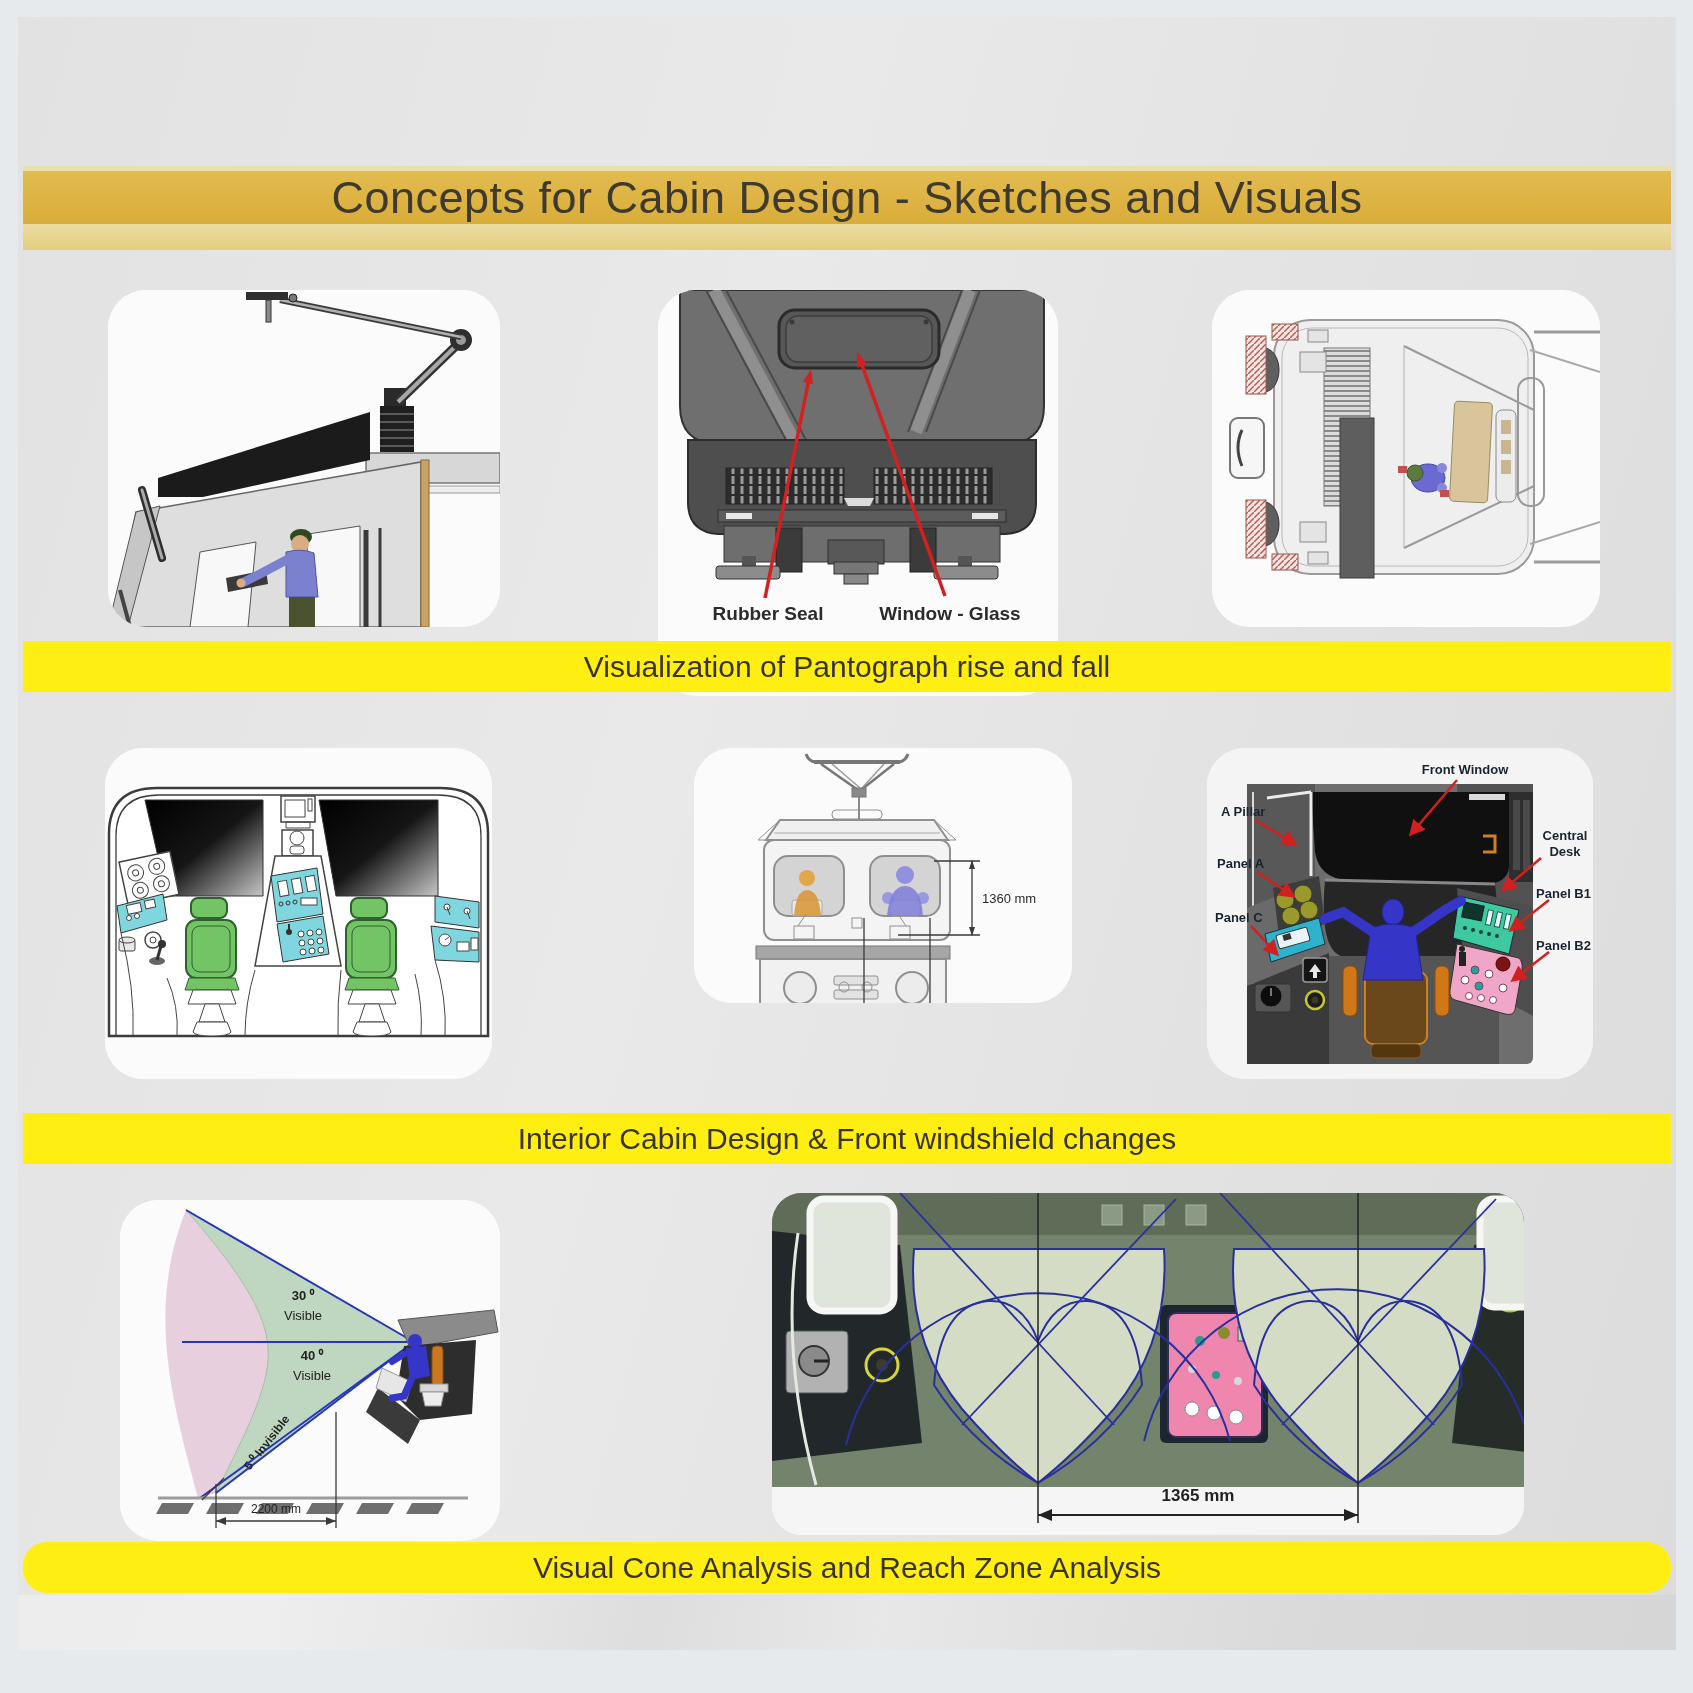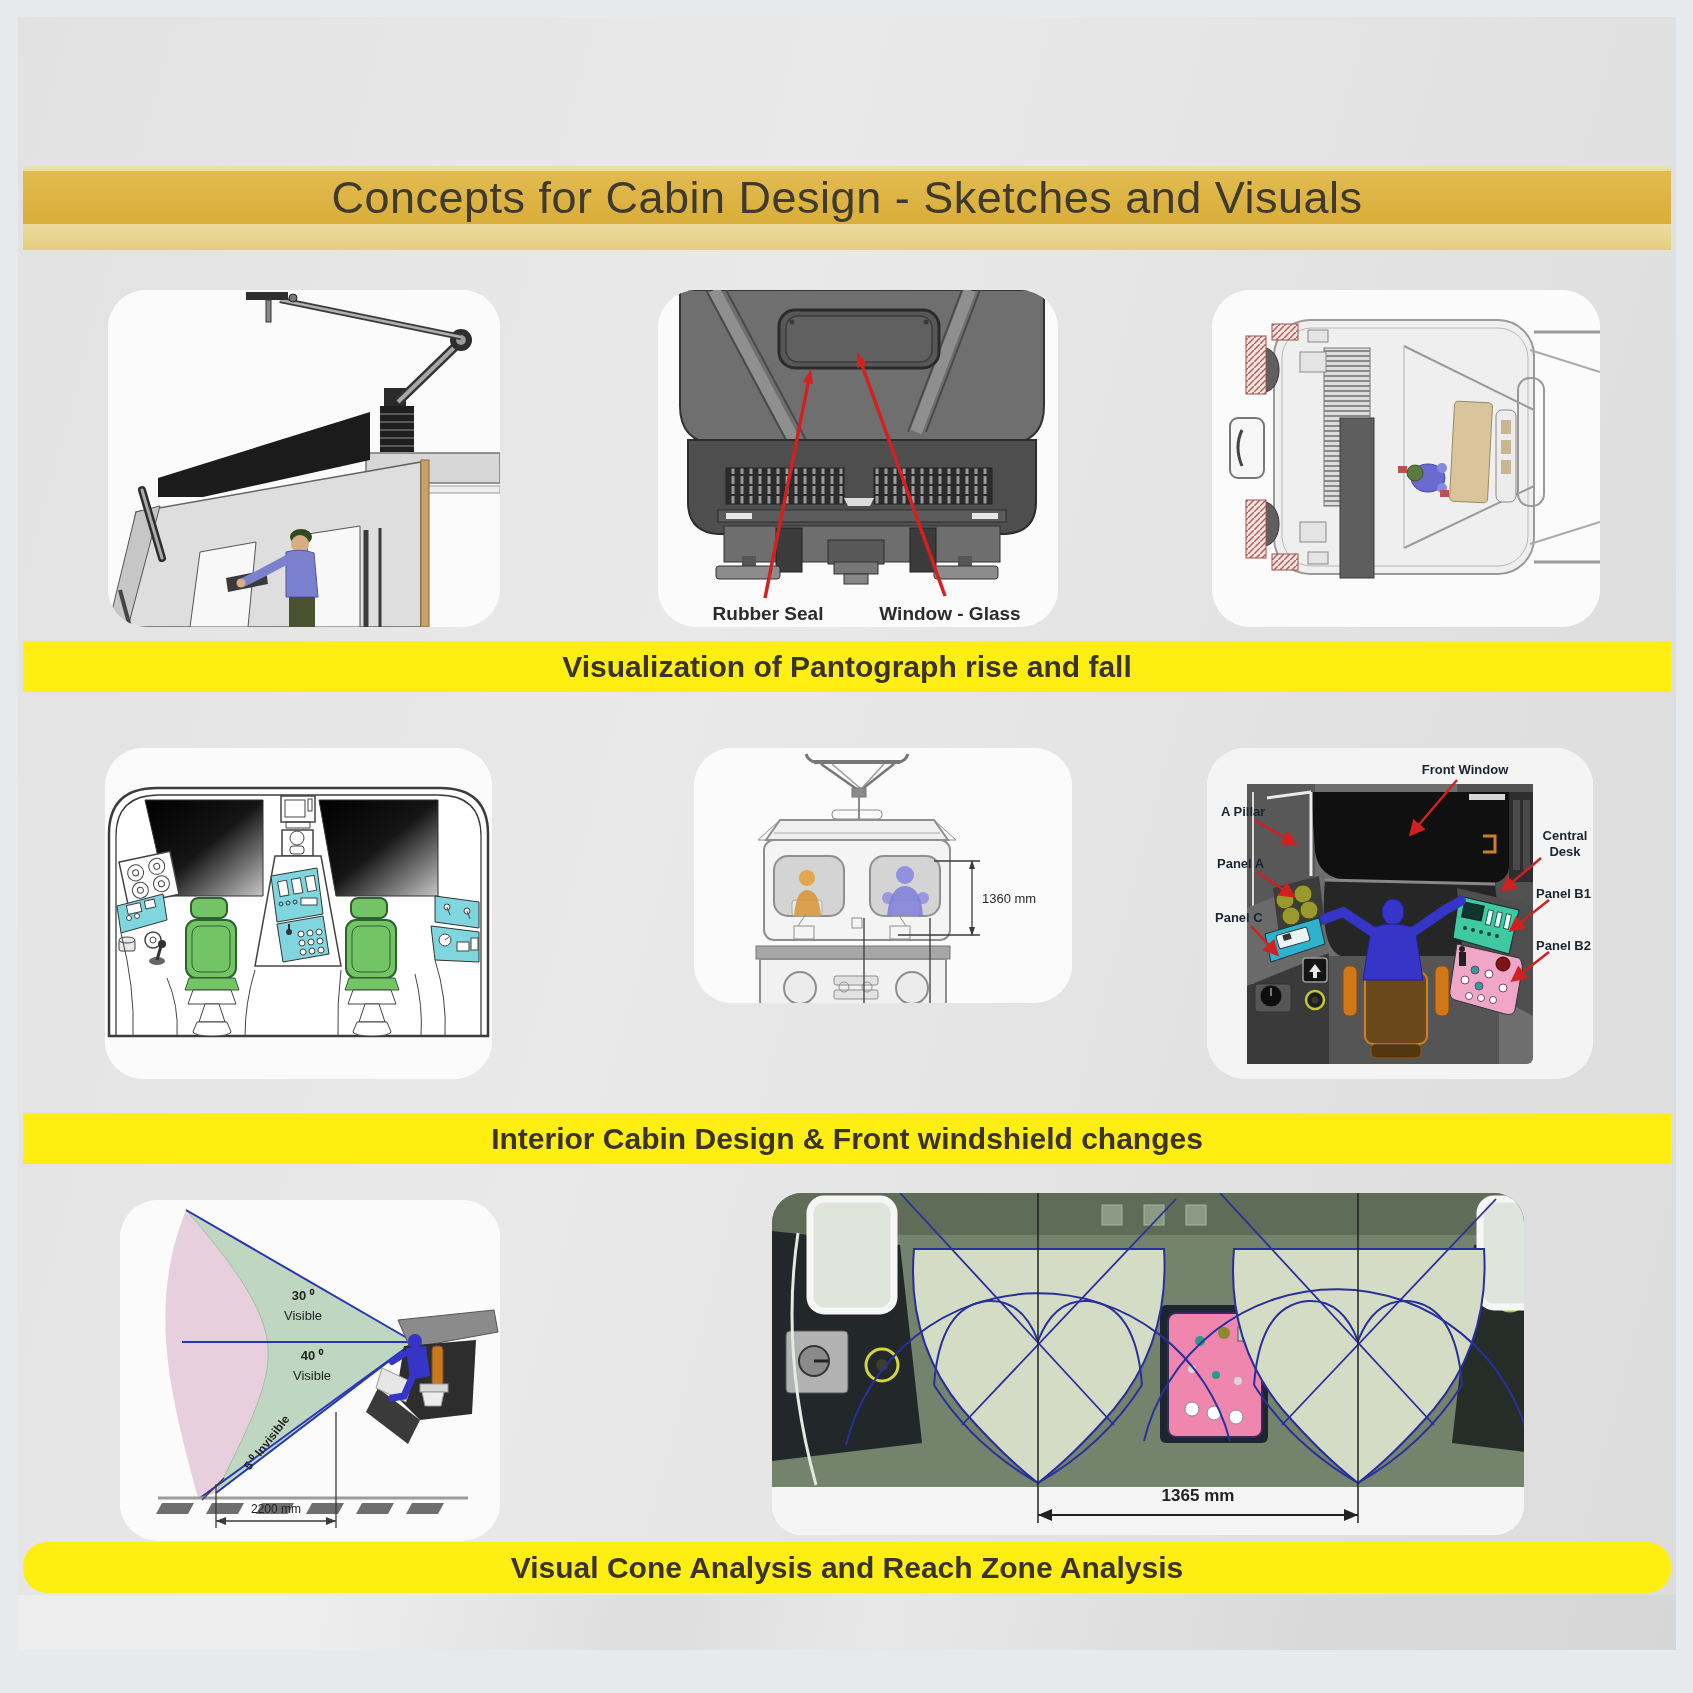--- a/index.html
+++ b/index.html
@@ -12,21 +12,21 @@
           opacity:.55;}
   .title-banner{position:absolute;left:5px;top:149px;width:1648px;height:84px;}
   .title-hairline{position:absolute;left:0;top:0;width:100%;height:5px;background:#eadfa8;}
   .title-main{position:absolute;left:0;top:5px;width:100%;height:53px;
               background:linear-gradient(#e2bb50,#d9ad39);display:flex;align-items:center;justify-content:center;}
   .title-main span{font-size:45px;color:#3e3a2e;letter-spacing:.5px;}
   .title-accent{position:absolute;left:0;top:58px;width:100%;height:26px;
                 background:linear-gradient(#ecdca0,#e4cd80);}
   .banner{position:absolute;left:5px;width:1648px;height:51px;background:#ffee12;
           display:flex;align-items:center;justify-content:center;}
-  .banner span{font-size:30px;color:#3a332a;font-weight:700;}
+  .banner span{font-size:30px;color:#3a332a;font-weight:400;}
   .card{position:absolute;background:#fbfbfb;border-radius:38px;overflow:hidden;}
   .card svg{display:block;}
   svg text{font-family:"Liberation Sans",sans-serif;}
 </style>
 </head>
 <body>
 
 <div class="page">
  <div class="slide">
   <div class="swoosh"></div>
@@ -78,21 +78,21 @@
       <ellipse cx="193" cy="247" rx="11" ry="8" fill="#2f4a1e"></ellipse>
       <circle cx="192" cy="254" r="9" fill="#d8ac84"></circle>
       <path d="M178,262 Q193,258 206,263 L210,307 L178,307 Z" fill="#7b80cf" stroke="#5055a0"></path>
       <path d="M182,268 L152,284 L136,292" stroke="#7b80cf" stroke-width="9" fill="none" stroke-linecap="round"></path>
       <circle cx="133" cy="293" r="4.5" fill="#d8ac84"></circle>
       <rect x="181" y="307" width="26" height="30" fill="#4a5230"></rect>
     </g>
    </svg>
   </div>
 
-  <div class="card" style="left:640px;top:273px;width:400px;height:337px;">
+  <div class="card" style="left:640px;top:273px;width:400px;height:406px;">
    <svg width="400" height="337" viewBox="0 0 400 337">
     <defs>
       <pattern id="grB" width="9" height="10" patternUnits="userSpaceOnUse">
         <rect width="9" height="10" fill="#2c2c2c"></rect>
               <rect x="1.5" width="3" height="10" fill="#9a9a9a"></rect>
               <rect y="4" width="9" height="2" fill="#2c2c2c"></rect>
       </pattern>
     </defs>
     <rect width="400" height="337" fill="#fbfbfb"></rect>
     <g>

